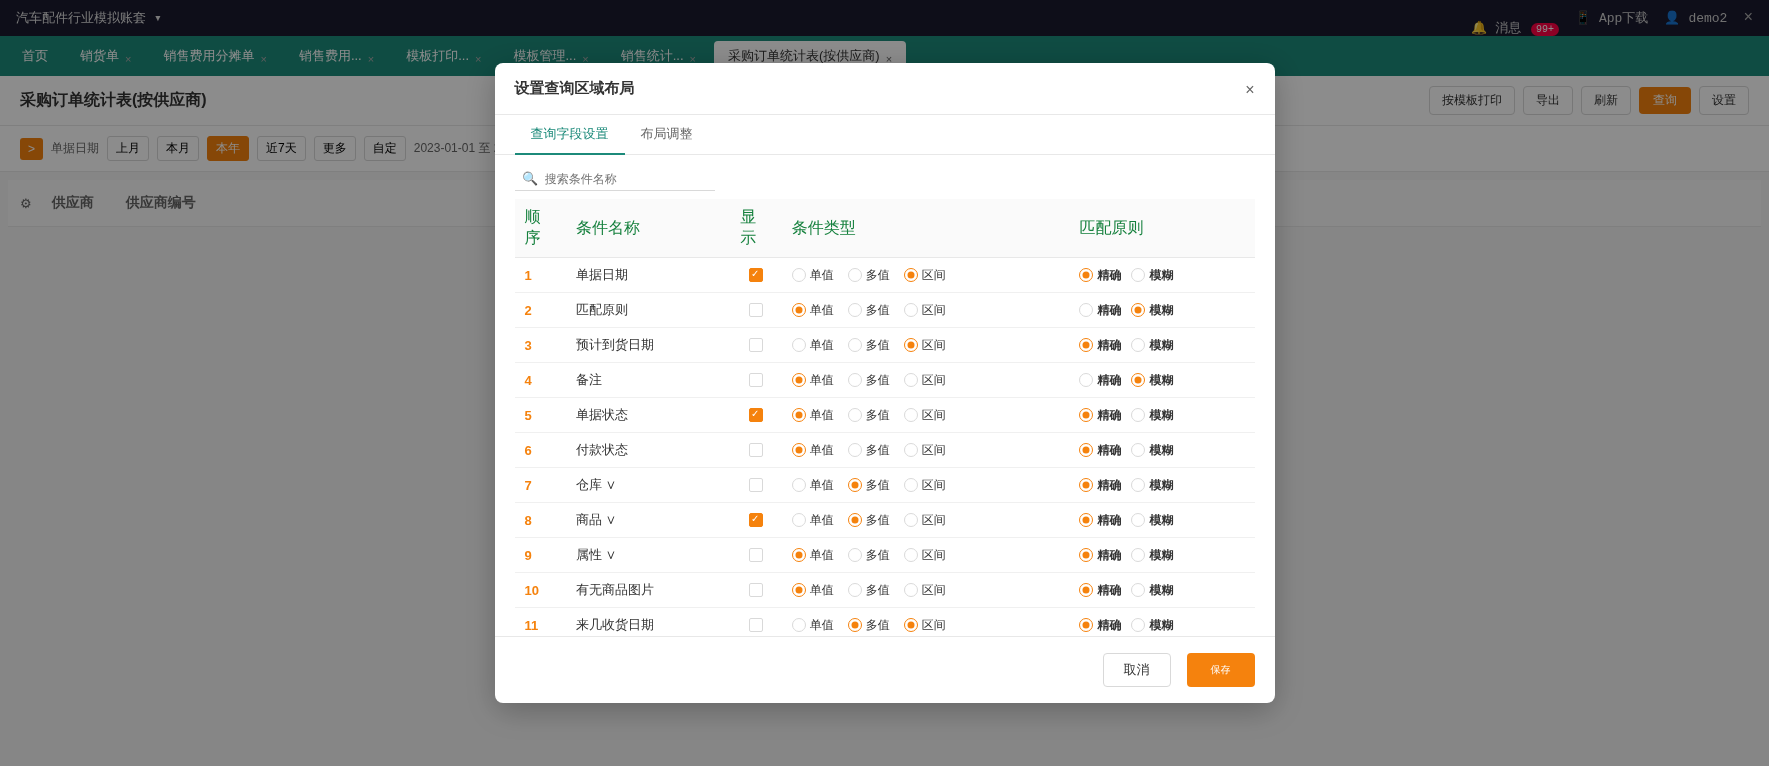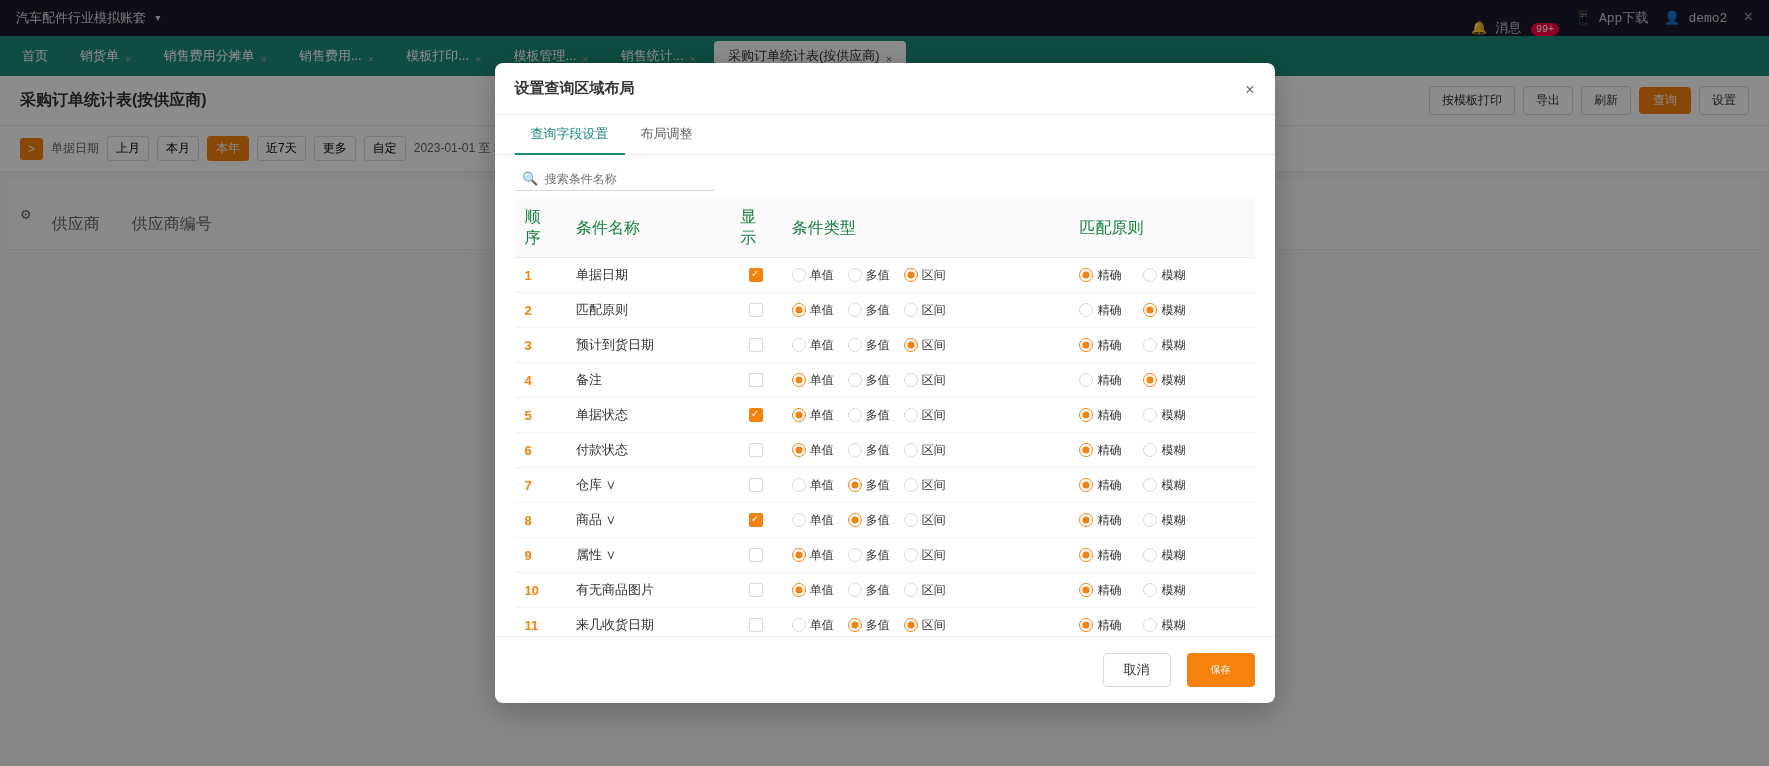--- a/index.html
+++ b/index.html
@@ -106,21 +106,21 @@
     }
     .table-header-row {
       display: flex;
       align-items: center;
       padding: 8px 12px;
       background: #fafafa;
       border-bottom: 1px solid #e8e8e8;
       gap: 8px;
     }
     .settings-icon { color: #666; cursor: pointer; }
-    .col-header { font-size: 16px; color: #666; font-weight: normal; padding: 6px 12px; margin-top: 20px; }
+    .col-header { font-size: 14px; color: #666; font-weight: bold; padding: 6px 12px; }
 
     
     .overlay {
       position: fixed;
       top: 0; left: 0; right: 0; bottom: 0;
       background: rgba(0,0,0,0.45);
       z-index: 100;
       display: flex;
       align-items: center;
       justify-content: center;
@@ -281,21 +281,22 @@
       position: absolute;
       top: 50%; left: 50%;
       transform: translate(-50%, -50%);
     }
     .radio-label { font-size: 12px; color: #333; }
 
     
     .match-group {
       display: flex;
       align-items: flex-start;
-      gap: 22px;
+      gap: 10px;
+      font-weight: bold;
     }
 
     
     .modal-footer {
       padding: 16px 20px;
       display: flex;
       justify-content: flex-end;
       gap: 16px;
       border-top: 1px solid #e8e8e8;
     }

